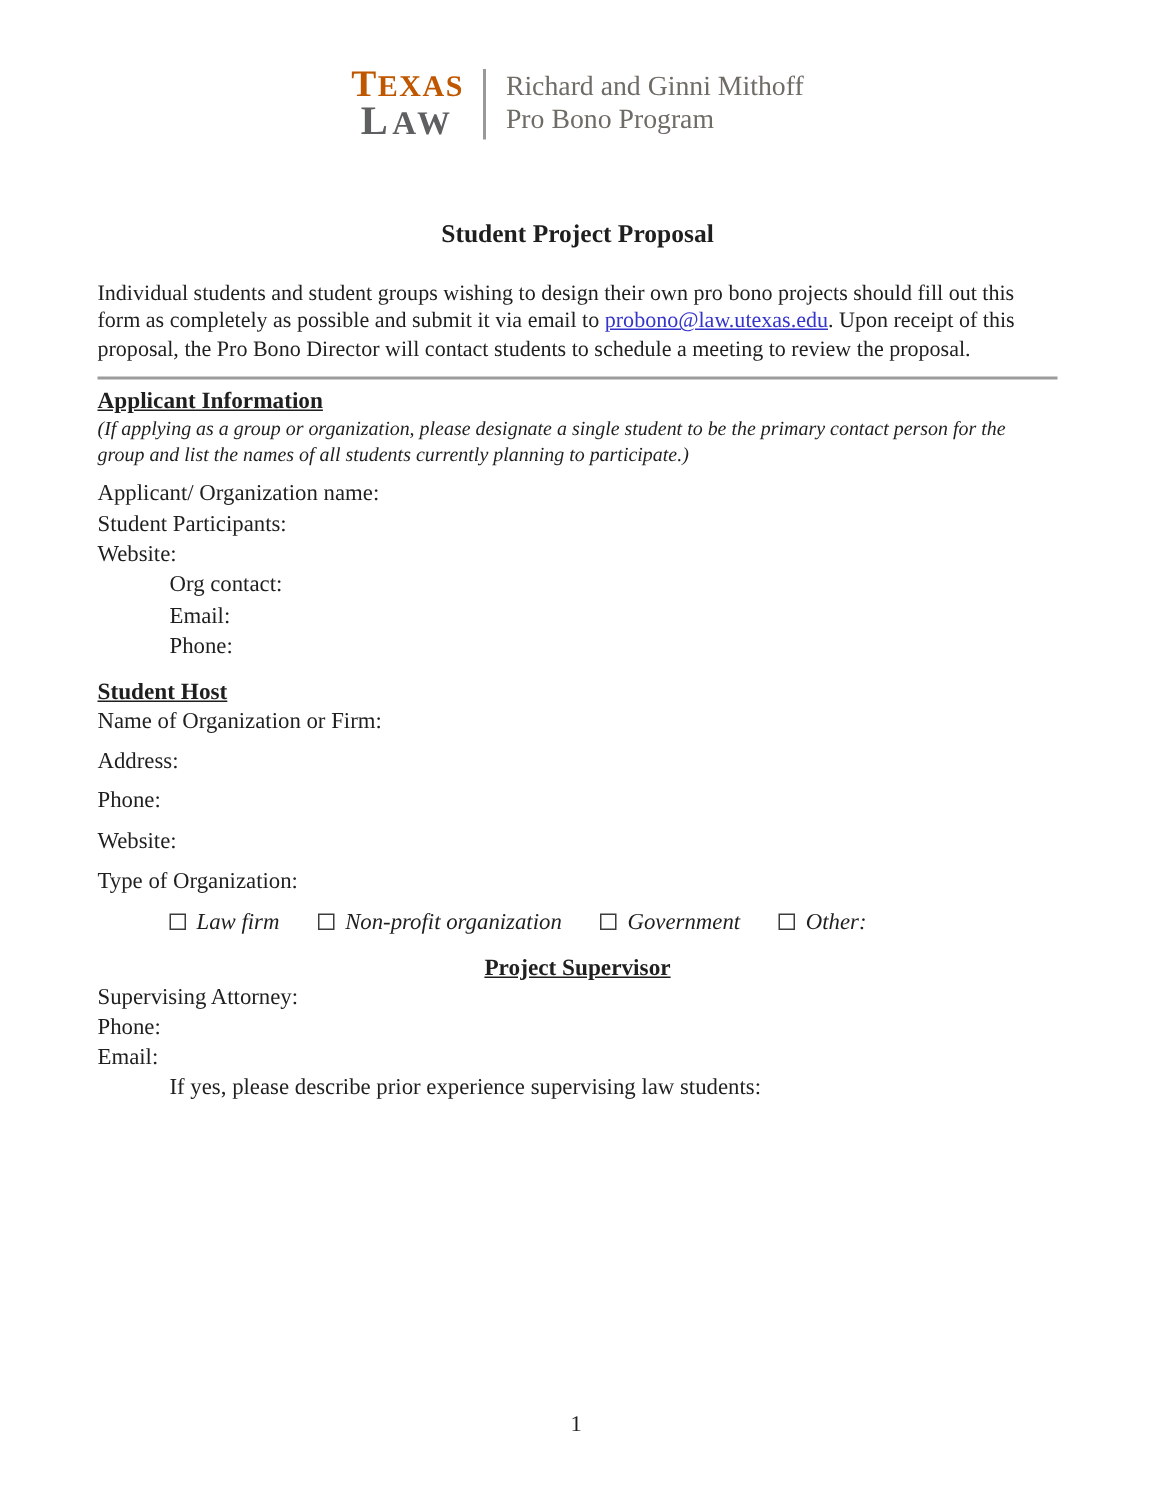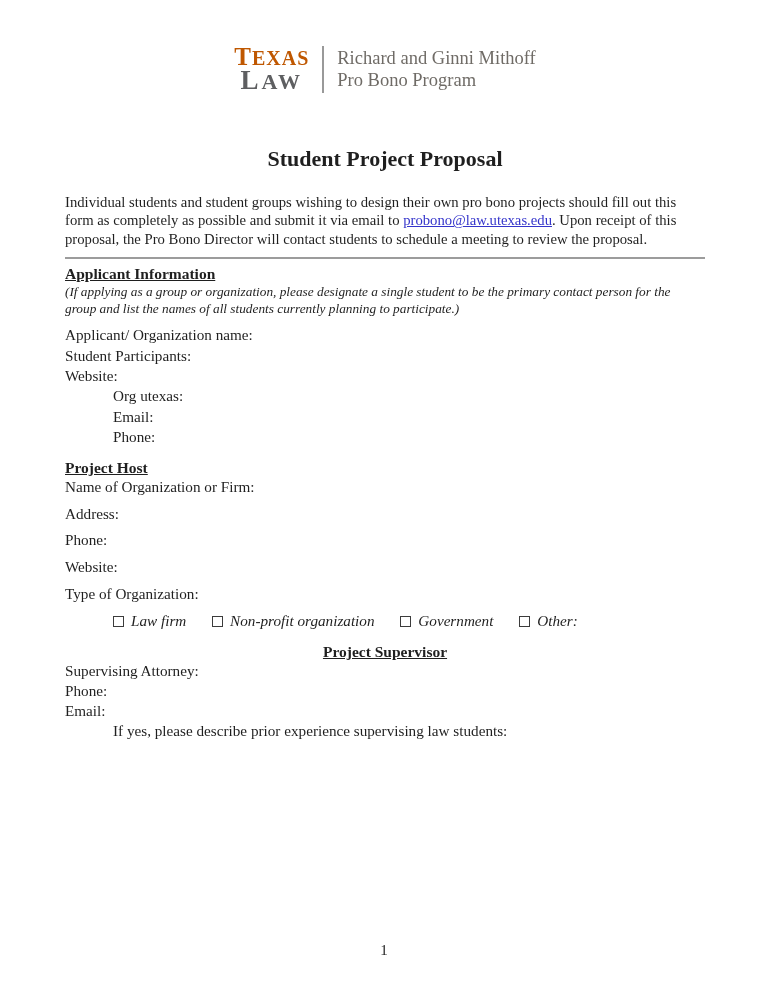--- a/index.html
+++ b/index.html
@@ -33,21 +33,21 @@
   .logo-texas::first-letter { font-size:25px; }
   .logo-law {
     font-weight:bold; font-size:22px; line-height:23px;
     letter-spacing:3px; color:var(--logo-gray);
   }
   .logo-law::first-letter { font-size:27px; }
   .logo-divider { width:2px; height:47px; background:#999; }
   .program { font-size:18.5px; line-height:21.5px; color:var(--program-gray); }
 
   
-  .title { margin-top:53px; text-align:center; font-weight:bold; font-size:22px; }
+  .title { margin-top:53px; text-align:center; font-weight:bold; font-size:17px; }
   .intro { margin-top:21px; font-size:14.7px; line-height:18.4px; }
   .email-link { color:var(--link-blue); text-decoration:underline; cursor:pointer; }
 
   .rule { margin-top:9px; height:2px; background:var(--rule-gray); }
 
   
   .sec-heading { font-weight:bold; text-decoration:underline; font-size:15.5px; line-height:19px; }
   .sec1-heading { margin-top:5px; }
   .note { font-size:13.3px; line-height:17px; font-style:italic; }
 
@@ -100,26 +100,26 @@
 
     <div class="rule"></div>
 
     <div class="sec-heading sec1-heading">Applicant Information</div>
     <div class="note">(If applying as a group or organization, please designate a single student to be the primary contact person for the group and list the names of all students currently planning to participate.)</div>
 
     <div class="fields">
       <div class="field-line">Applicant/ Organization name:</div>
       <div class="field-line">Student Participants:</div>
       <div class="field-line">Website:</div>
-      <div class="field-line indent">Org utexas:</div>
+      <div class="field-line indent">Org contact:</div>
       <div class="field-line indent">Email:</div>
       <div class="field-line indent">Phone:</div>
     </div>
 
-    <div class="sec-heading host-heading">Project Host</div>
+    <div class="sec-heading host-heading">Student Host</div>
     <div class="host-line" style="margin-bottom:6.5px">Name of Organization or Firm:</div>
     <div class="host-line">Address:</div>
     <div class="host-line">Phone:</div>
     <div class="host-line">Website:</div>
     <div class="host-line">Type of Organization:</div>
 
     <div class="cb-row">
       <span class="cb-group"><span class="cb"></span><span>Law firm</span></span>
       <span class="cb-group"><span class="cb"></span><span>Non-profit organization</span></span>
       <span class="cb-group"><span class="cb"></span><span>Government</span></span>

